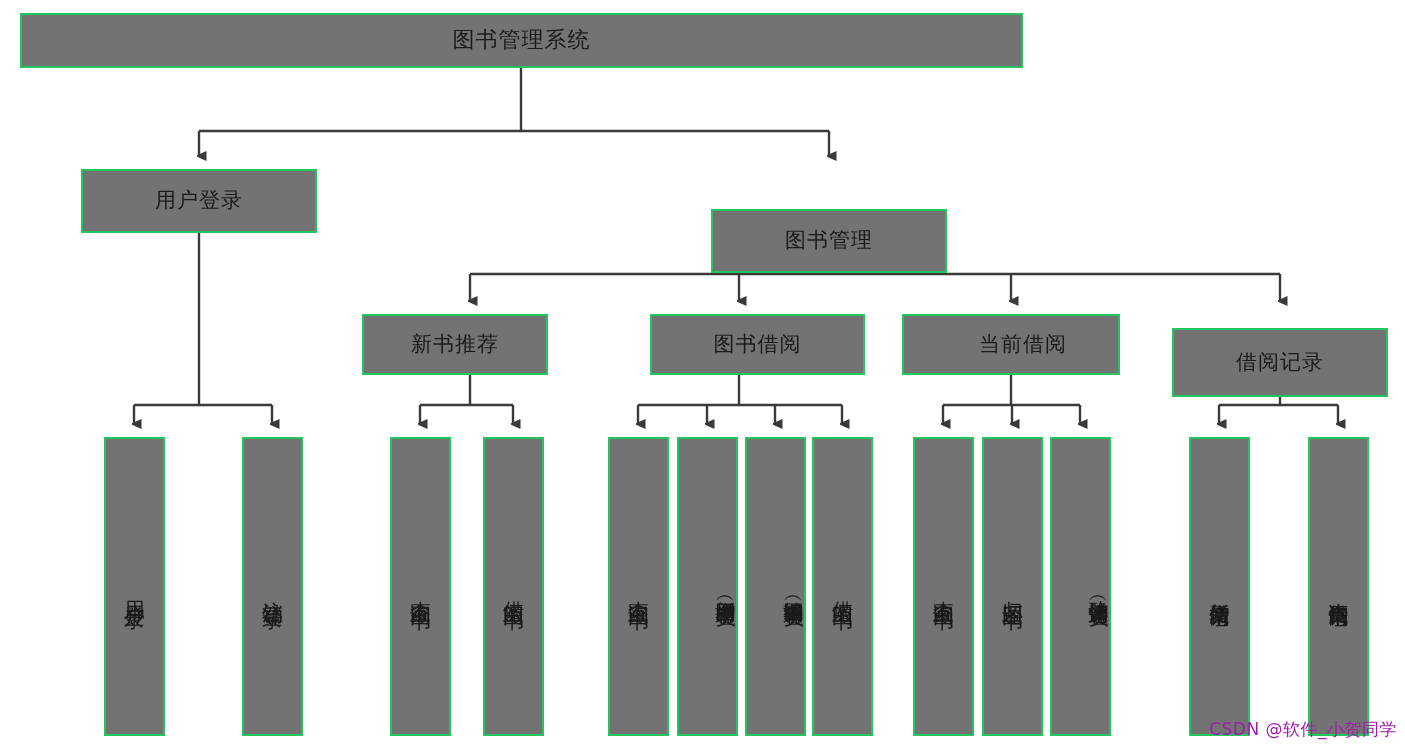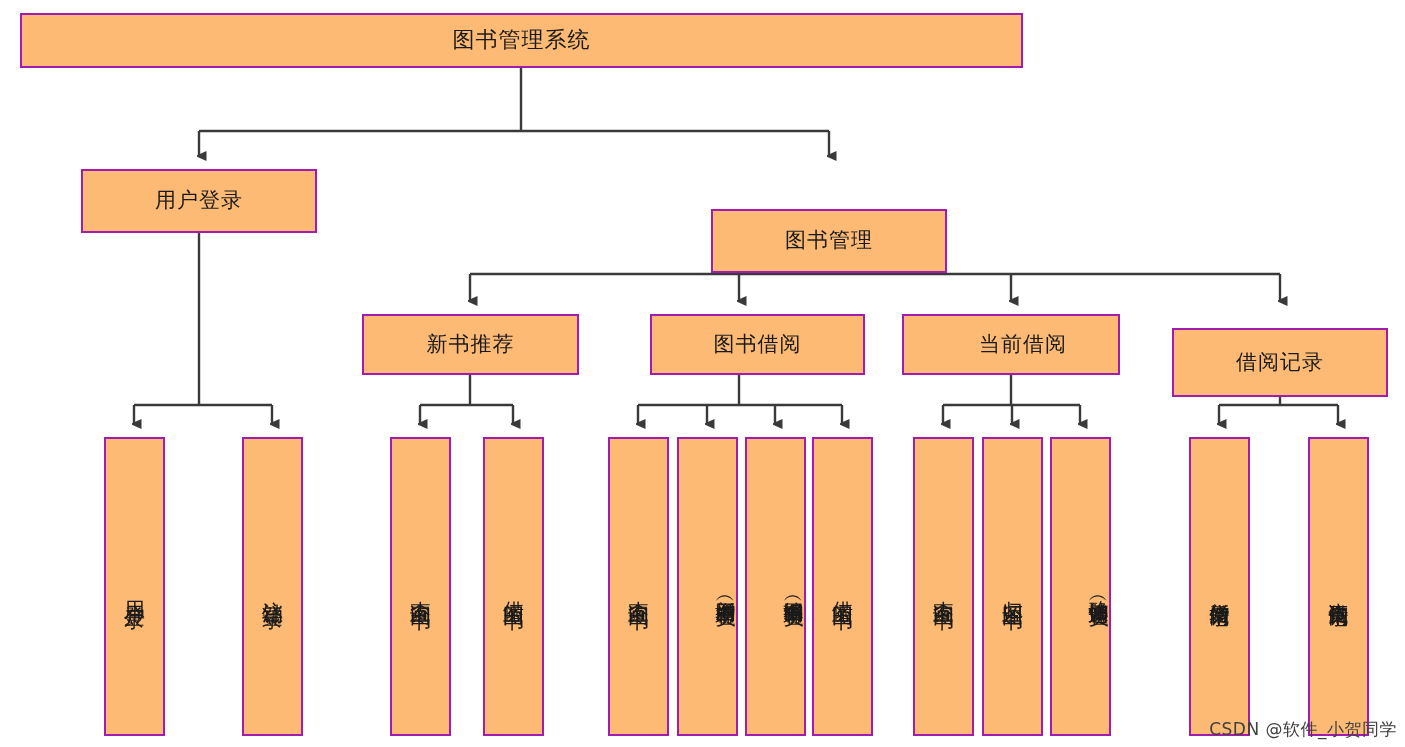--- a/index.html
+++ b/index.html
@@ -20,22 +20,22 @@
     position: absolute;
     left: 0;
     top: 0;
     width: 1405px;
     height: 747px;
     pointer-events: none;
   }
   .node {
     position: absolute;
     box-sizing: border-box;
-    background: #fdba74;
-    border: 2px solid #a21caf;
+    background: #737373;
+    border: 2px solid #22c55e;
     display: flex;
     align-items: center;
     justify-content: center;
     color: #1a1a1a;
     z-index: 2;
     text-align: right;
   }
   .node.horiz {
     font-size: 21px;
     letter-spacing: 1px;
@@ -56,21 +56,21 @@
   }
   .node.vert.tall {
     font-size: 20px;
     letter-spacing: 1px;
   }
   .watermark {
     position: absolute;
     right: 8px;
     bottom: 6px;
     font-size: 17px;
-    color: #404040;
+    color: #a21caf;
     letter-spacing: 0.5px;
     z-index: 3;
     white-space: nowrap;
   }
 </style>
 </head>
 <body>
 
 <div id="canvas">
 
@@ -128,21 +128,21 @@
     <span>图书管理系统</span>
   </div>
 
   <div class="node horiz" style="left:81px; top:169px; width:236px; height:64px;">
     <span>用户登录</span>
   </div>
   <div class="node horiz" style="left:711px; top:169px; width:236px; height:64px;margin-top:40px;">
     <span>图书管理</span>
   </div>
 
-  <div class="node horiz" style="left:362px; top:314px; width:217px; height:61px;">
+  <div class="node horiz" style="left:362px; top:314px; width:186px; height:61px;">
     <span>新书推荐</span>
   </div>
   <div class="node horiz" style="left:632px; top:314px; width:215px; height:61px;margin-left:18px;">
     <span>图书借阅</span>
   </div>
   <div class="node horiz" style="left:902px; top:314px; width:218px; height:61px;padding-left:24px;">
     <span>当前借阅</span>
   </div>
   <div class="node horiz" style="left:1172px; top:328px; width:216px; height:69px;">
     <span>借阅记录</span>

